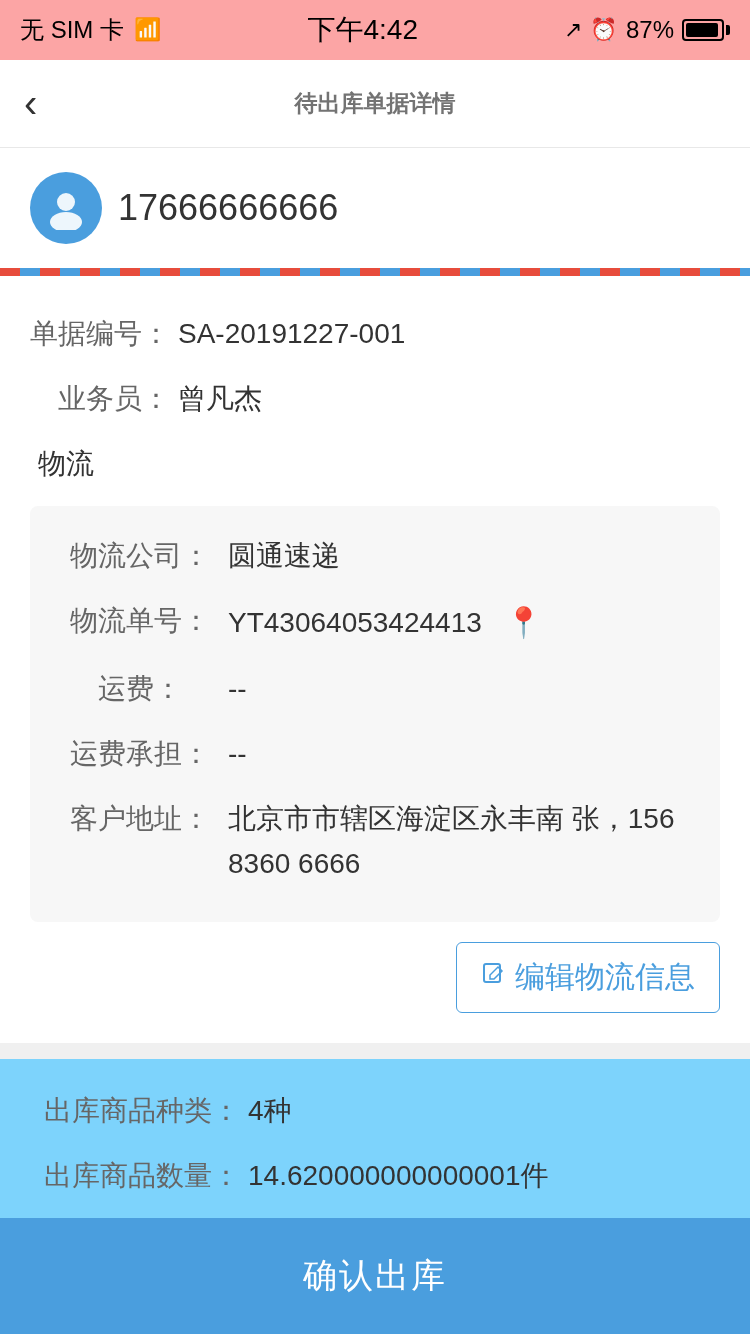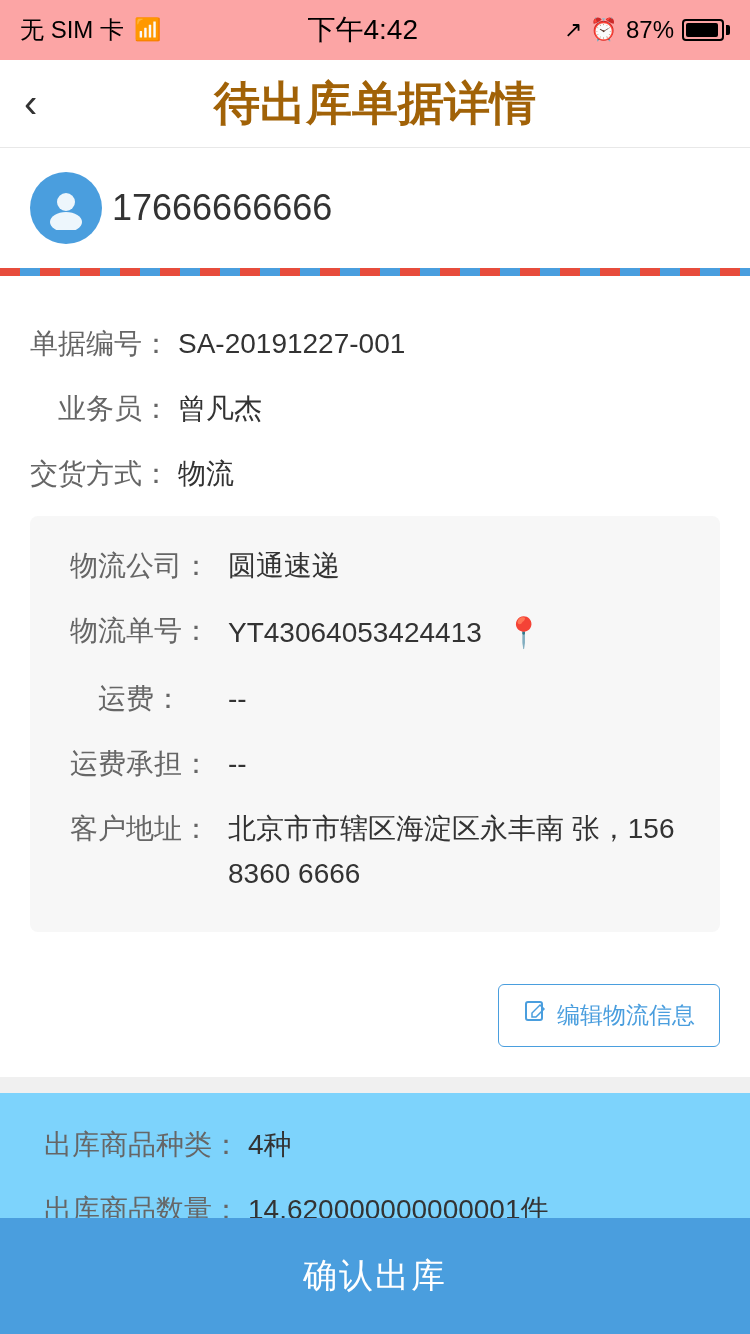--- a/index.html
+++ b/index.html
@@ -85,32 +85,32 @@
     .nav-back {
       position: absolute;
       left: 24px;
       font-size: 36px;
       color: #333;
       cursor: pointer;
       display: flex;
       align-items: center;
     }
     .nav-title {
-      font-size: 46px;
+      font-size: 23px;
       font-weight: 600;
-      color: #a16207;
+      color: #737373;
     }
 
     
     .user-header {
       background: #fff;
       padding: 24px 30px;
       display: flex;
       align-items: center;
-      gap: 10px;
+      gap: 16px;
       margin-bottom: 0;
     }
     .user-avatar {
       width: 72px;
       height: 72px;
       border-radius: 50%;
       background: #4a9ede;
       display: flex;
       align-items: center;
       justify-content: center;
@@ -204,24 +204,23 @@
       margin-bottom: 0;
     }
     .edit-btn {
       display: flex;
       align-items: center;
       gap: 8px;
       border: 1px solid #4a9ede;
       border-radius: 6px;
       padding: 14px 24px;
       color: #4a9ede;
-      font-size: 23px;
+      font-size: 30px;
       background: #fff;
       cursor: pointer;
-      margin-top: 32px;
     }
     .edit-btn-icon {
       font-size: 26px;
     }
 
     
     .gray-sep {
       width: 100%;
       height: 16px;
       background: #f0f0f0;
@@ -275,21 +274,21 @@
 
     
     .page-body {
       padding-bottom: 100px;
       background: #f5f5f5;
     }
 
     .main-section-card {
       background: #fff;
       margin: 0;
-      padding: 46px 30px 0 30px;
+      padding: 36px 30px 0 30px;
     }
   </style>
 </head>
 <body>
 
 <div class="status-bar">
   <div class="status-left">
     <span>无 SIM 卡</span>
     <span class="wifi-icon">📶</span>
   </div>
@@ -331,21 +330,20 @@
   <div class="main-section-card">
     <div class="info-row">
       <span class="info-label">单据编号：</span>
       <span class="info-value">SA-20191227-001</span>
     </div>
     <div class="info-row">
       <span class="info-label">业务员：</span>
       <span class="info-value">曾凡杰</span>
     </div>
     <div class="info-row">
-      <span class="info-label">交货方式：</span>
       <span class="info-value">物流</span>
     </div>
 
     <div class="logistics-card">
       <div class="logistics-row">
         <span class="logistics-label">物流公司：</span>
         <span class="logistics-value">圆通速递</span>
       </div>
       <div class="logistics-row">
         <span class="logistics-label">物流单号：</span>

